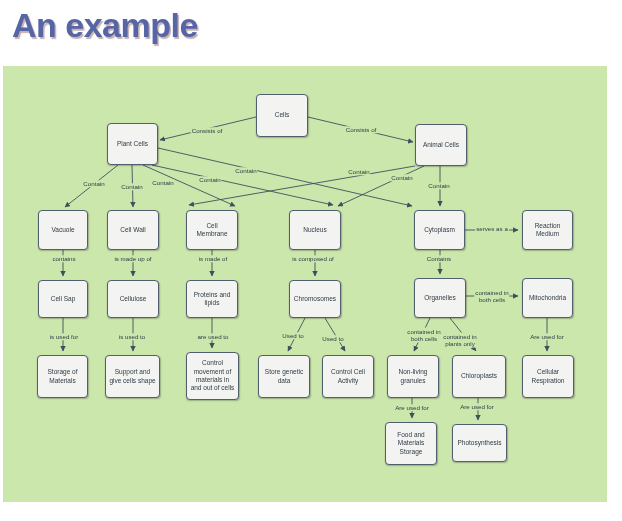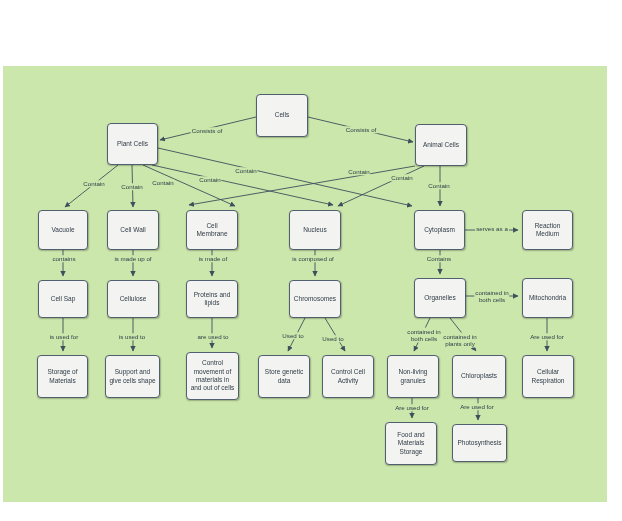--- a/index.html
+++ b/index.html
@@ -63,20 +63,21 @@
     text-align: center;
     white-space: pre-line;
     color: var(--label-text, #2e3b46);
     padding: 0 1px;
   }
 </style>
 </head>
 <body>
 
 <div class="slide">
+  <h1 class="title">An example</h1>
   <div class="panel">
     <svg id="edge-svg" xmlns="http://www.w3.org/2000/svg" viewBox="0 0 604 436">
         <defs>
           <marker id="arr" markerWidth="7" markerHeight="7" refX="5.5" refY="3" orient="auto">
             <path d="M0,0 L6,3 L0,6 Z" fill="#3f4f5c"></path>
           </marker>
         </defs>
         <line x1="253" y1="51" x2="157" y2="74" stroke="#3f4f5c" stroke-width="0.9" marker-end="url(#arr)"></line>
         <line x1="305" y1="51" x2="410" y2="76" stroke="#3f4f5c" stroke-width="0.9" marker-end="url(#arr)"></line>
         <line x1="115" y1="99" x2="62" y2="141" stroke="#3f4f5c" stroke-width="0.9" marker-end="url(#arr)"></line>

